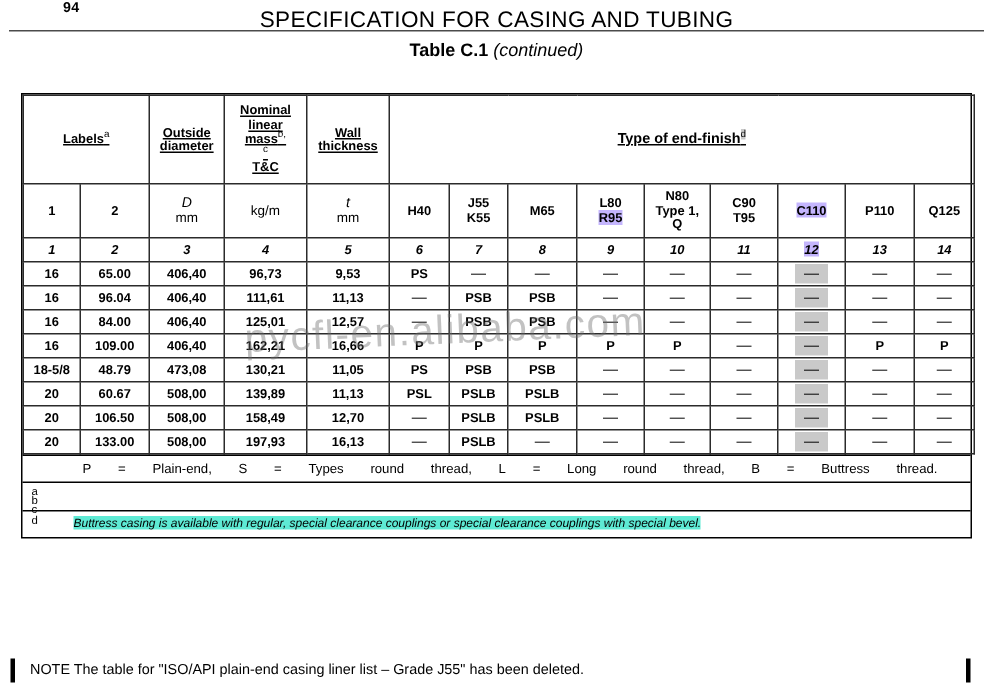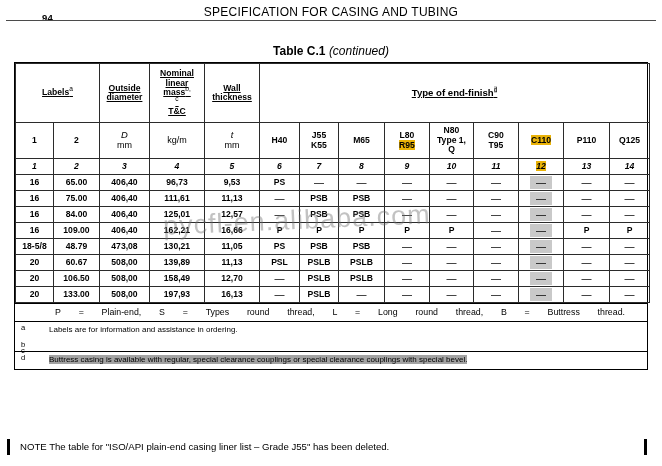--- a/index.html
+++ b/index.html
@@ -20,50 +20,50 @@
   #running-header {
     position: absolute;
     left: 0;
     top: 0;
     width: 662px;
     height: 24px;
   }
   #page-number {
     position: absolute;
     left: 6px;
-    top: 12px;
+    top: 0;
     font-size: 9.5px;
     font-weight: 700;
     letter-spacing: 0.2px;
     padding-left: 36px;
   }
   #header-title {
     position: absolute;
     left: 0;
     top: 5px;
     width: 662px;
     text-align: center;
-    font-size: 12px;
+    font-size: 15px;
     font-weight: 400;
     letter-spacing: 0.25px;
   }
   #header-rule {
     position: absolute;
     left: 6px;
     top: 20px;
     width: 650px;
     height: 0;
     border-top: 1.6px solid #4b4b4b;
   }
 
   
   #table-caption {
     position: absolute;
     left: 0;
-    top: 44px;
+    top: 26px;
     width: 662px;
     text-align: center;
     font-size: 12px;
     font-weight: 700;
   }
   #table-caption .cap-cont {
     font-weight: 400;
     font-style: italic;
   }
 
@@ -119,21 +119,21 @@
 
   sup.fn {
     font-size: 6.6px;
     font-weight: 400;
     vertical-align: super;
     line-height: 0;
   }
   sup.fn.shade { background: #c9c9c9; }
   .ital-sym { font-style: italic; font-weight: 400; font-size: 9.4px; }
   .unit { font-weight: 400; font-size: 9px; }
-  .shade { background: #eab308; }
+  .shade { background: #c4b5fd; }
   .dash { font-weight: 400; font-size: 10px; }
   .dash.sh {
     display: inline-block;
     background: #c9c9c9;
     padding: 0 6px;
     line-height: 13px;
   }
 
   
   #legend-row {
@@ -161,22 +161,23 @@
     padding: 3px 6px 3px 34px;
     text-align: justify;
   }
   .fnote .mark {
     position: absolute;
     left: 6px;
     top: 1px;
     font-size: 7.6px;
   }
   .fnote.d-note .body {
-    background: #a3a3a3;
+    background: #5eead4;
     display: inline;
+    font-style: italic;
   }
   .fnote .inline-shade { background: #c9c9c9; padding: 0 1px; }
   #fnote-sep { border-top: 1.1px solid #000; }
 
   
   #bottom-note {
     position: absolute;
     left: 0;
     top: 438px;
     width: 662px;
@@ -349,21 +350,21 @@
           <td><span class="dash">—</span></td>
           <td><span class="dash">—</span></td>
           <td><span class="dash">—</span></td>
           <td><span class="dash">—</span></td>
           <td><span class="dash sh">—</span></td>
           <td><span class="dash">—</span></td>
           <td><span class="dash">—</span></td>
         </tr>
         <tr class="data-row">
           <td>16</td>
-          <td>75.00</td>
+          <td>96.04</td>
           <td>406,40</td>
           <td>111,61</td>
           <td>11,13</td>
           <td><span class="dash">—</span></td>
           <td>PSB</td>
           <td>PSB</td>
           <td><span class="dash">—</span></td>
           <td><span class="dash">—</span></td>
           <td><span class="dash">—</span></td>
           <td><span class="dash sh">—</span></td>
@@ -487,21 +488,20 @@
         <span>B</span>
         <span>=</span>
         <span>Buttress</span>
         <span>thread.</span>
       </div>
   </div>
 
   <div id="footnotes">
     <div class="fnote">
       <span class="mark">a</span>
-      <span class="body">Labels are for information and assistance in ordering.</span>
     </div>
     <div class="fnote">
       <span class="mark">b</span>
     </div>
     <div class="fnote">
       <span class="mark">c</span>
     </div>
     <div class="fnote d-note" id="fnote-sep">
       <span class="mark">d</span>
       <span class="body">Buttress casing is available with regular, special clearance couplings or special clearance couplings with special bevel.</span>

